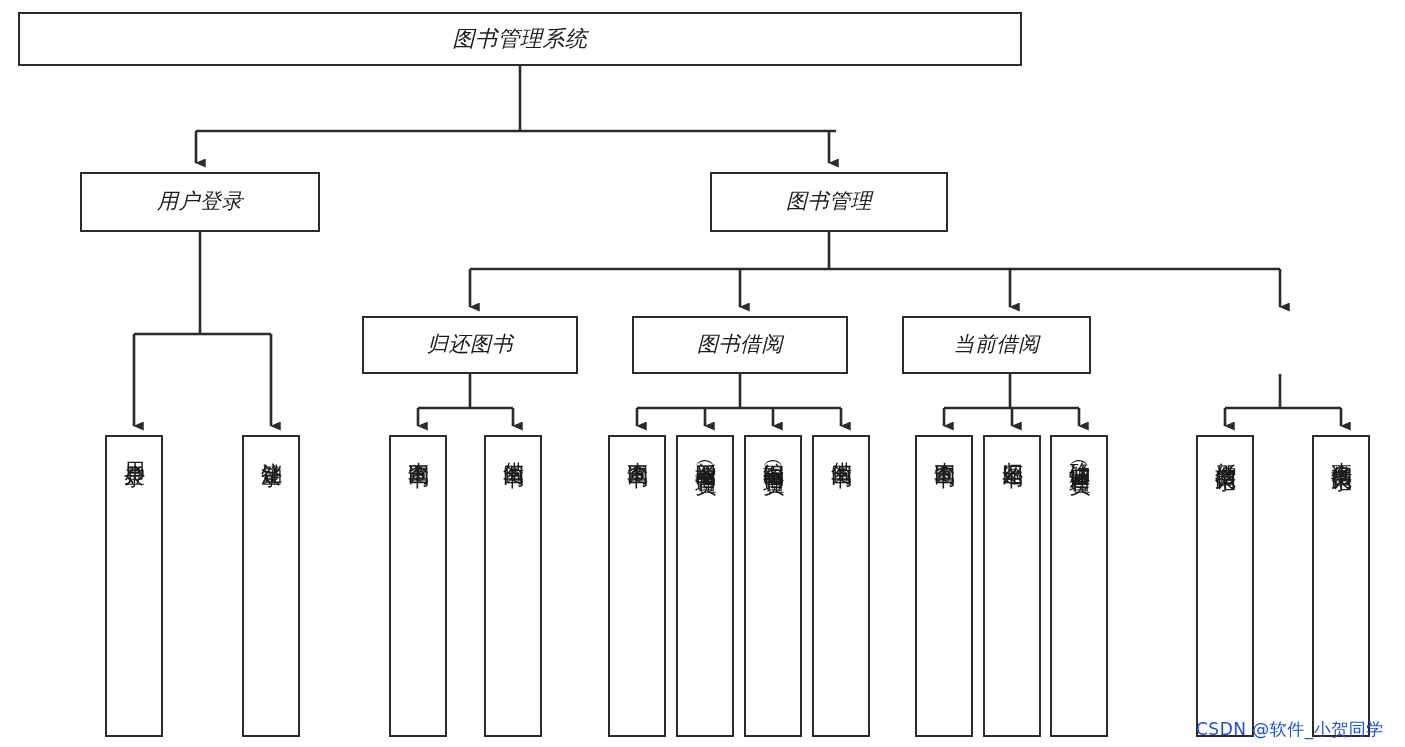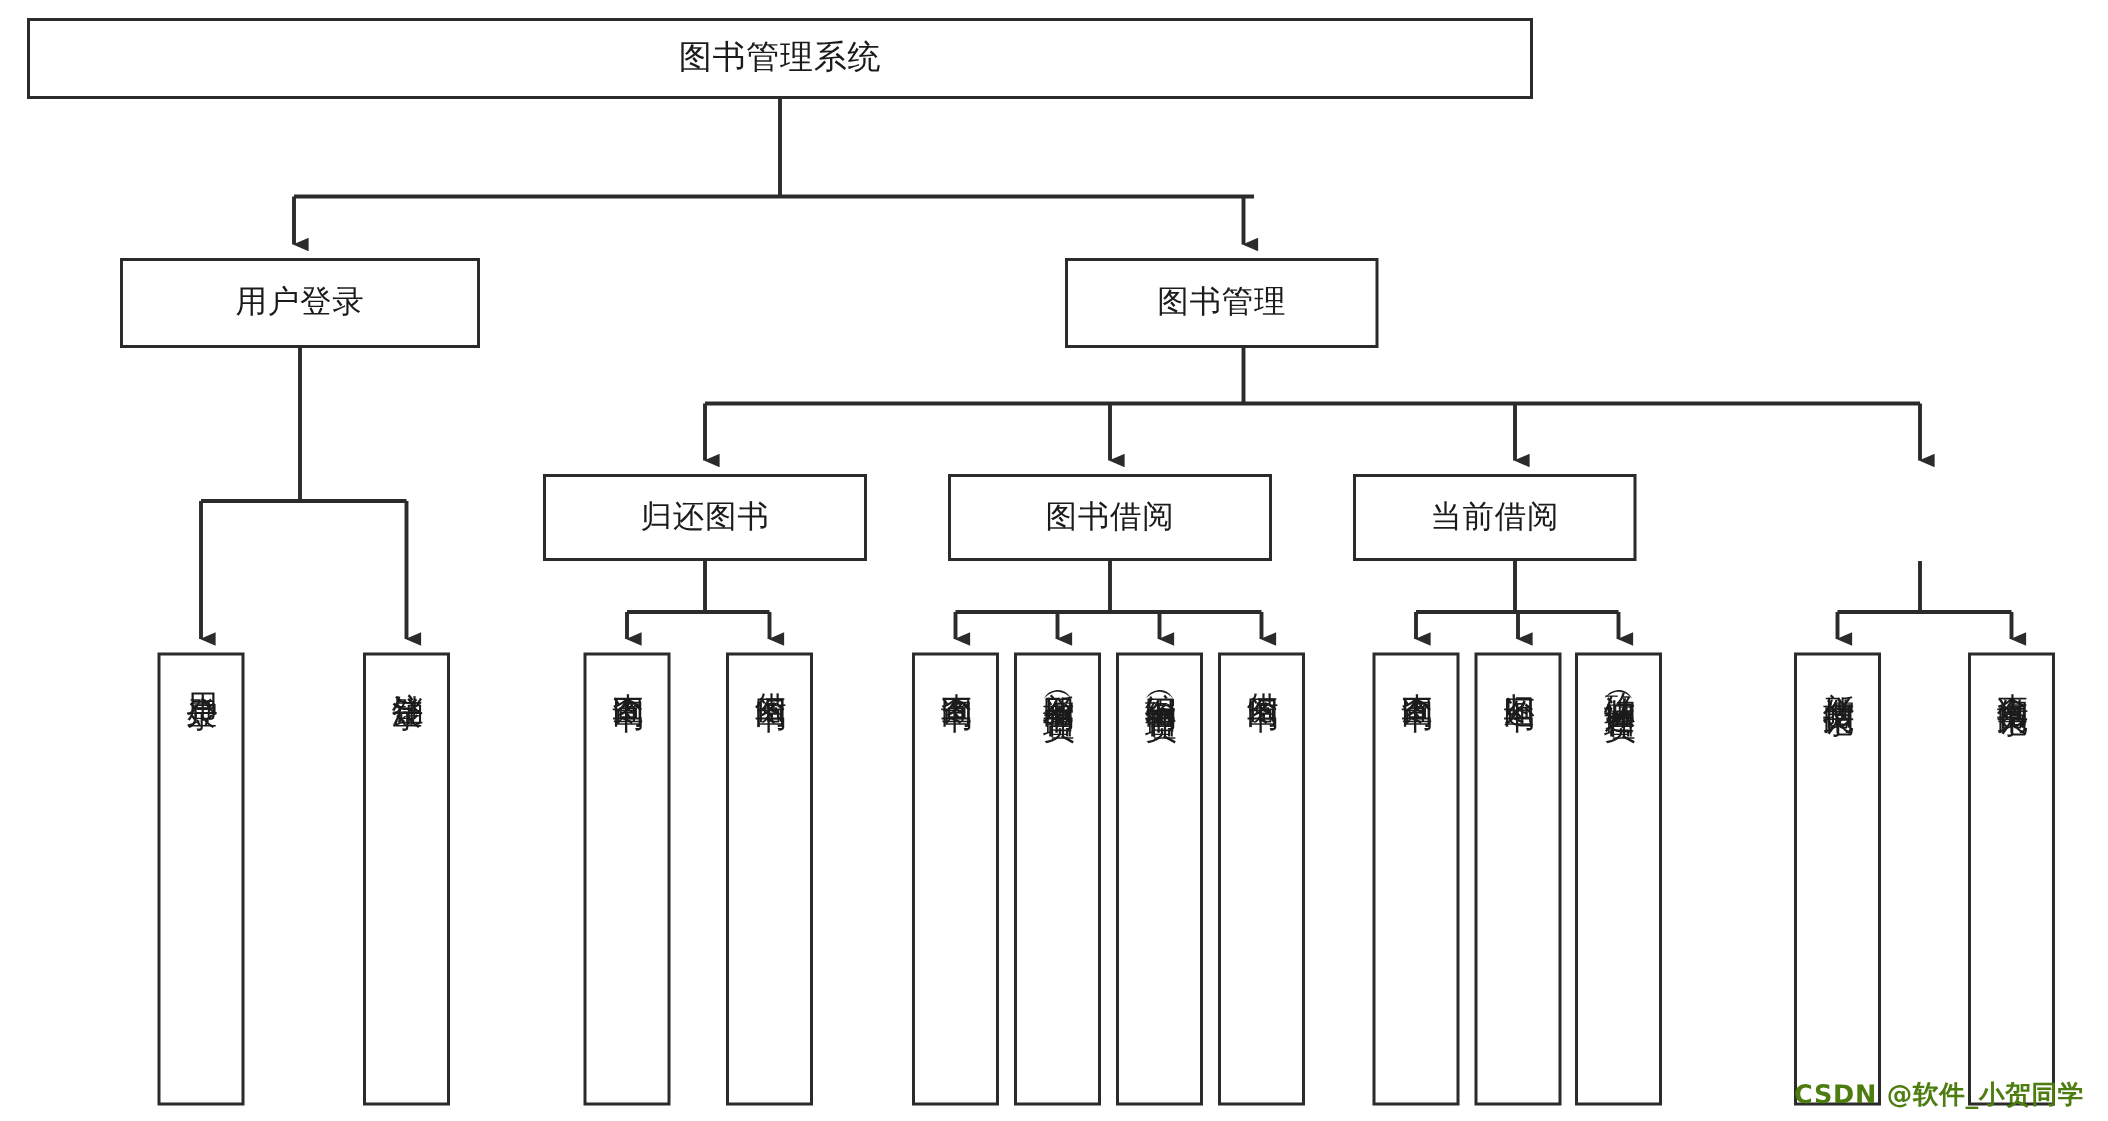--- a/index.html
+++ b/index.html
@@ -33,20 +33,21 @@
     background: #ffffff;
     display: flex;
     align-items: center;
     justify-content: center;
     color: #1b1b1b;
   }
   .node.horiz {
     font-size: 21px;
     letter-spacing: 0.5px;
     line-height: 1.1;
+    font-style: italic;
   }
   .node.root {
     font-size: 22px;
   }
   
   .node.leaf {
     align-items: flex-start;
     justify-content: center;
     padding-top: 8px;
   }
@@ -55,24 +56,23 @@
     text-orientation: upright;
     font-size: 21px;
     line-height: 1.22;
     letter-spacing: 2px;
     white-space: nowrap;
     color: #1b1b1b;
   }
   .watermark {
     position: absolute;
     font-size: 17px;
-    color: #4d7c0f;
+    color: #1d4ed8;
     white-space: nowrap;
     letter-spacing: 0.5px;
-    font-weight: bold;
   }
 </style>
 </head>
 <body>
 
 <div id="canvas">
 
   <svg id="edges" viewBox="0 0 1405 747" xmlns="http://www.w3.org/2000/svg">
     <defs>
       <marker id="arrow" viewBox="0 0 12 14" refX="6" refY="13" markerWidth="9" markerHeight="11" orient="auto-start-reverse" markerUnits="userSpaceOnUse">
@@ -124,21 +124,21 @@
     </g>
   </svg>
 
   <div class="node horiz root" style="left:18px; top:12px; width:1004px; height:54px;">
     <span>图书管理系统</span>
   </div>
 
   <div class="node horiz" style="left:80px; top:172px; width:240px; height:60px;">
     <span>用户登录</span>
   </div>
-  <div class="node horiz" style="left:710px; top:172px; width:209px; height:60px;">
+  <div class="node horiz" style="left:710px; top:172px; width:238px; height:60px;">
     <span>图书管理</span>
   </div>
 
   <div class="node horiz" style="left:362px; top:316px; width:216px; height:58px;">
     <span>归还图书</span>
   </div>
   <div class="node horiz" style="left:632px; top:316px; width:216px; height:58px;">
     <span>图书借阅</span>
   </div>
   <div class="node horiz" style="left:902px; top:316px; width:189px; height:58px;">

